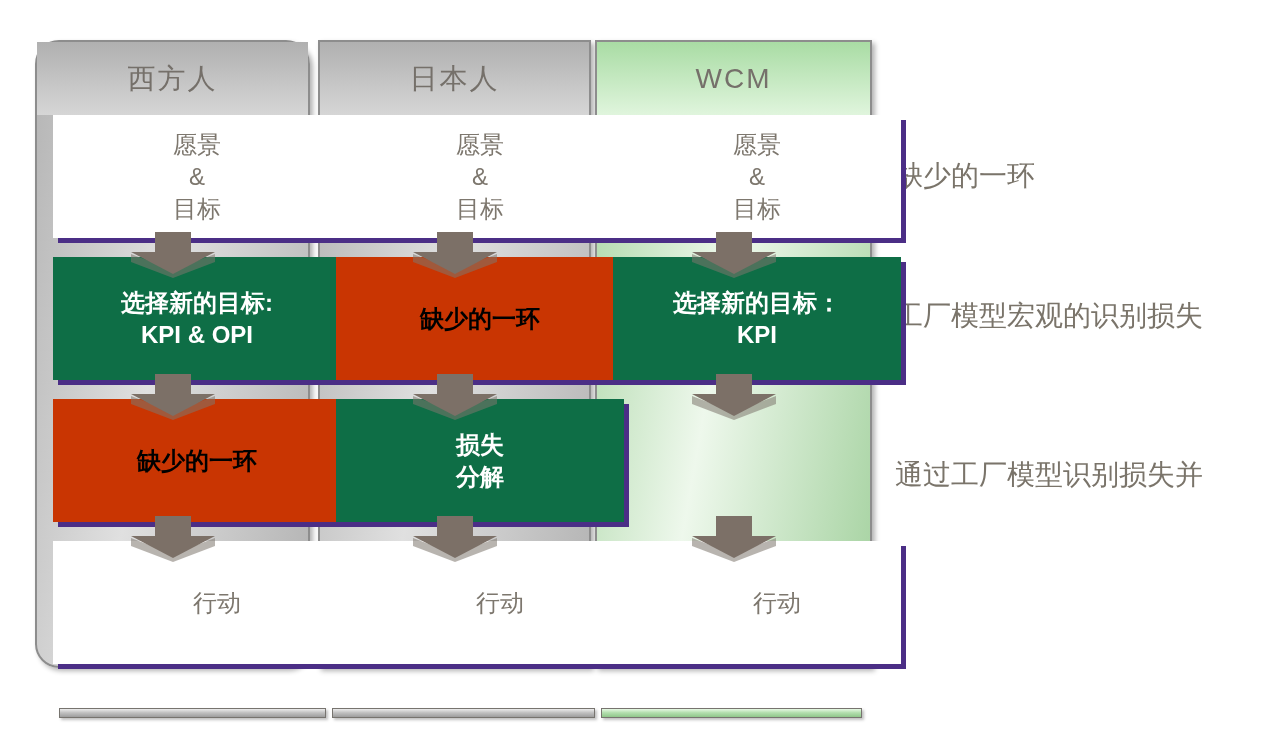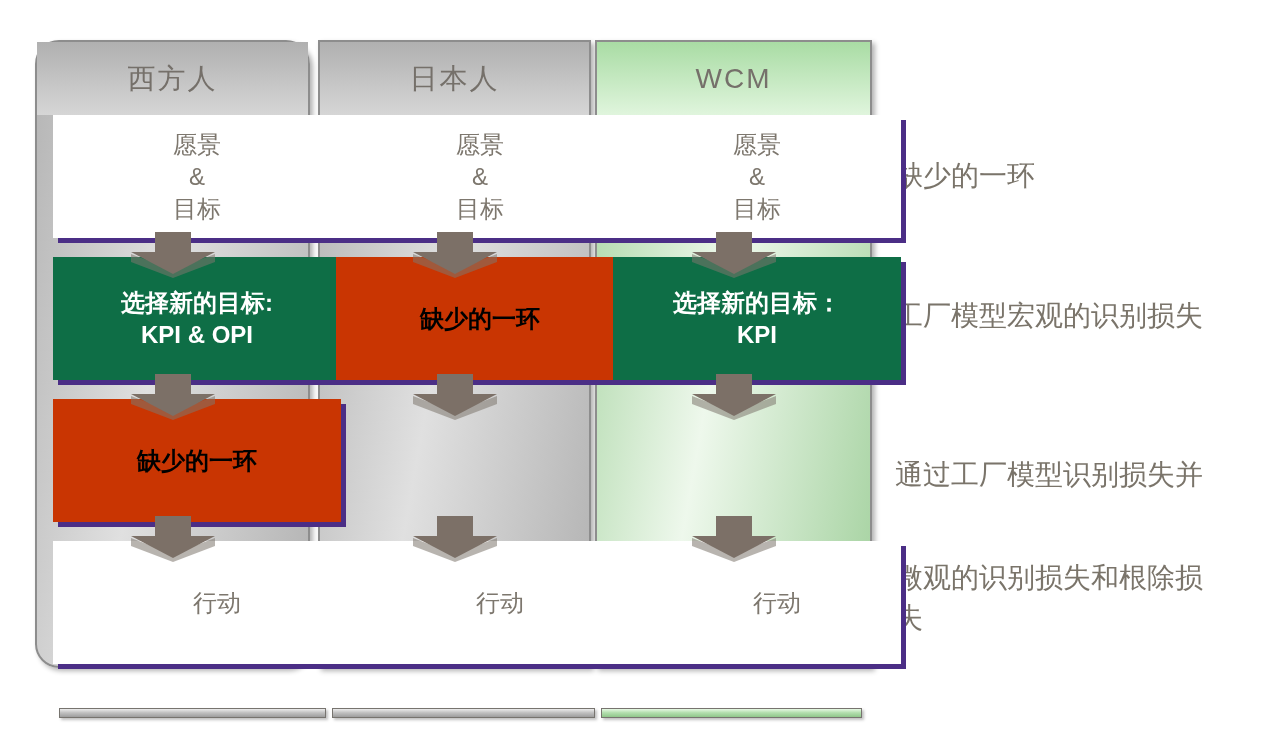--- a/index.html
+++ b/index.html
@@ -126,20 +126,24 @@
         <use href="#fat-arrow"></use>
       </svg>
 
     <div class="box red b2">
       <div class="line">缺少的一环</div>
     </div>
     <svg class="arrow arr2" viewBox="0 0 92 48">
         <use href="#fat-arrow"></use>
       </svg>
 
+    <div class="box green b3">
+      <div class="line">损失</div>
+      <div class="line">分解</div>
+    </div>
     <svg class="arrow arr3" viewBox="0 0 92 48">
         <use href="#fat-arrow"></use>
       </svg>
 
     <div class="box white b4">
       <div class="line">行动</div>
     </div>
   </div>
 
   <div class="col col3 greenish">
@@ -179,18 +183,14 @@
     <div>缺少的一环</div>
     <div></div>
   </div>
   <div class="ann ann2">
     <div>工厂模型宏观的识别损失</div>
     <div></div>
   </div>
   <div class="ann ann3">
     <div>通过工厂模型识别损失并</div>
   </div>
-  <div class="ann ann4">
-    <div>微观的识别损失和根除损</div>
-    <div>失</div>
-  </div>
 
 </div>
 
 </body></html>

